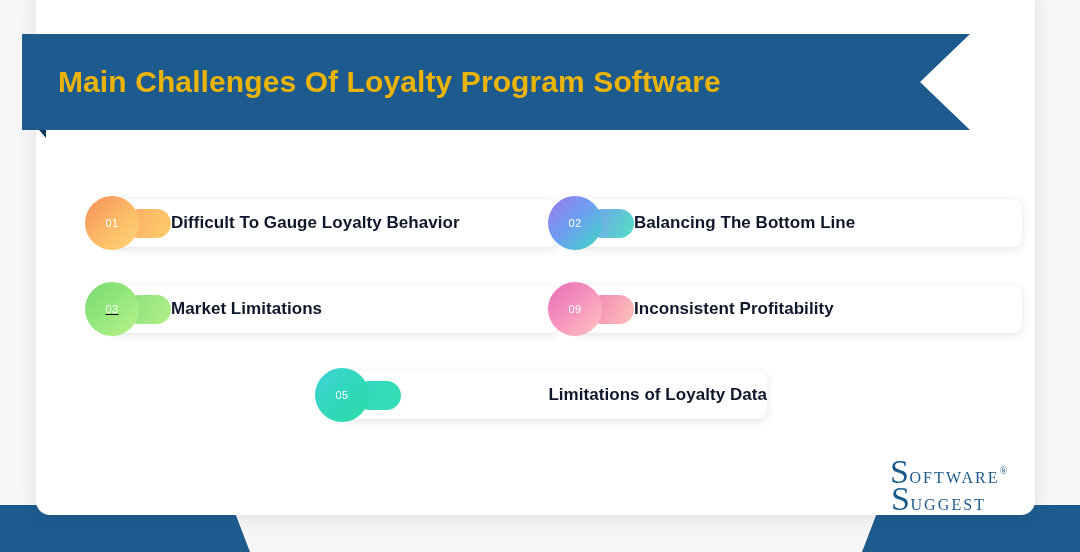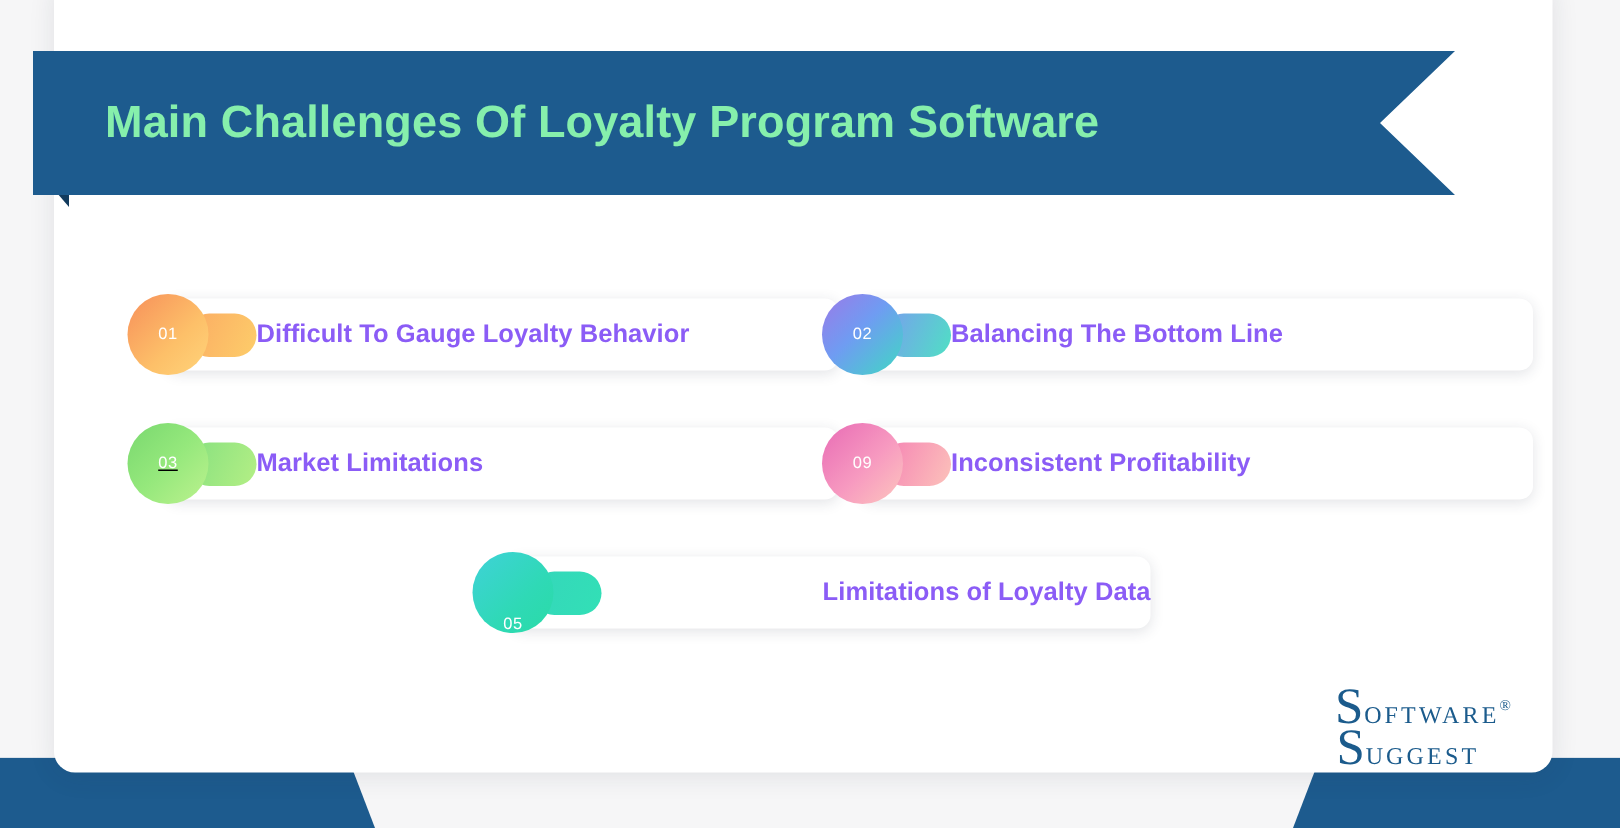--- a/index.html
+++ b/index.html
@@ -81,25 +81,25 @@
     left: 0;
     top: 0;
     width: 948px;
     height: 96px;
     background: #1d5b8e;
     clip-path: polygon(0 0, 948px 0, 898px 48px, 948px 96px, 0 96px);
     display: flex;
     align-items: center;
   }
   .banner-title {
-    color: #86efac;
+    color: #eab308;
     font-size: 30px;
     font-weight: bold;
     letter-spacing: 0.1px;
-    margin-left: 48px;
+    margin-left: 36px;
     white-space: nowrap;
   }
 
   
   .items-layer {
     position: absolute;
     inset: 0;
     z-index: 5;
   }
 
@@ -114,21 +114,21 @@
     height: 48px;
     background: #ffffff;
     border-radius: 9px;
     box-shadow: 0 2px 9px rgba(35,45,70,0.13);
     display: flex;
     align-items: center;
   }
   .item-label {
     font-size: 17px;
     font-weight: bold;
-    color: #8b5cf6;
+    color: #0f172a;
     white-space: nowrap;
     margin-left: 60px;
     letter-spacing: 0.05px;
   }
   .pill {
     position: absolute;
     left: 40px;
     top: 13px;
     width: 46px;
     height: 29px;
@@ -170,21 +170,21 @@
   
   .g1-pill   { background: linear-gradient(115deg,#fbab63 0%, #fdcd6a 100%); }
   .g1-circle { background: linear-gradient(135deg,#f78f5a 0%, #fdc069 60%, #ffd47a 100%); }
   .g2-pill   { background: linear-gradient(115deg,#7a9cf0 0%, #4fe0c4 100%); }
   .g2-circle { background: linear-gradient(135deg,#9b7ae8 0%, #6f9cf2 45%, #3fd9c3 100%); }
   .g3-pill   { background: linear-gradient(115deg,#86e07f 0%, #b4ef85 100%); }
   .g3-circle { background: linear-gradient(135deg,#79d86f 0%, #95e87c 50%, #bcf28e 100%); text-decoration: underline; }
   .g4-pill   { background: linear-gradient(115deg,#f581b4 0%, #fcc2ba 100%); }
   .g4-circle { background: linear-gradient(135deg,#e86bb5 0%, #f79ac0 55%, #fdc6bd 100%); }
   .g5-pill   { background: linear-gradient(115deg,#35d6bb 0%, #32e0b6 100%); }
-  .g5-circle { background: linear-gradient(135deg,#3fd2d8 0%, #2fd9b6 60%, #2adba7 100%); align-items: flex-end; }
+  .g5-circle { background: linear-gradient(135deg,#3fd2d8 0%, #2fd9b6 60%, #2adba7 100%); }
 
   
   .logo {
     position: absolute;
     left: 890px;
     top: 455px;
     z-index: 6;
     color: #1b5b8c;
     font-family: "Liberation Serif", serif;
     line-height: 1;

